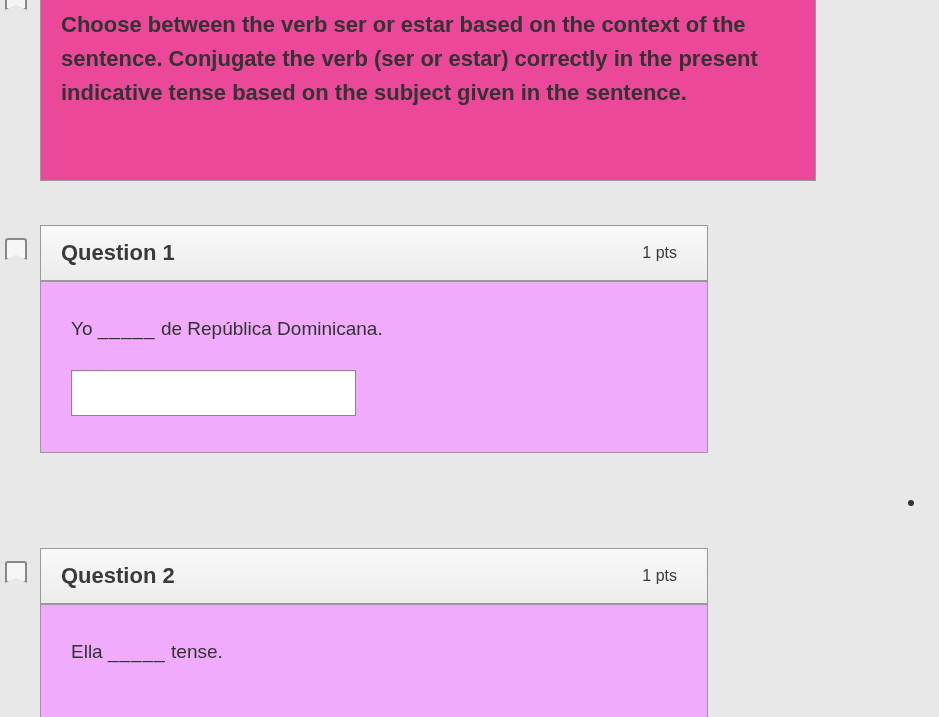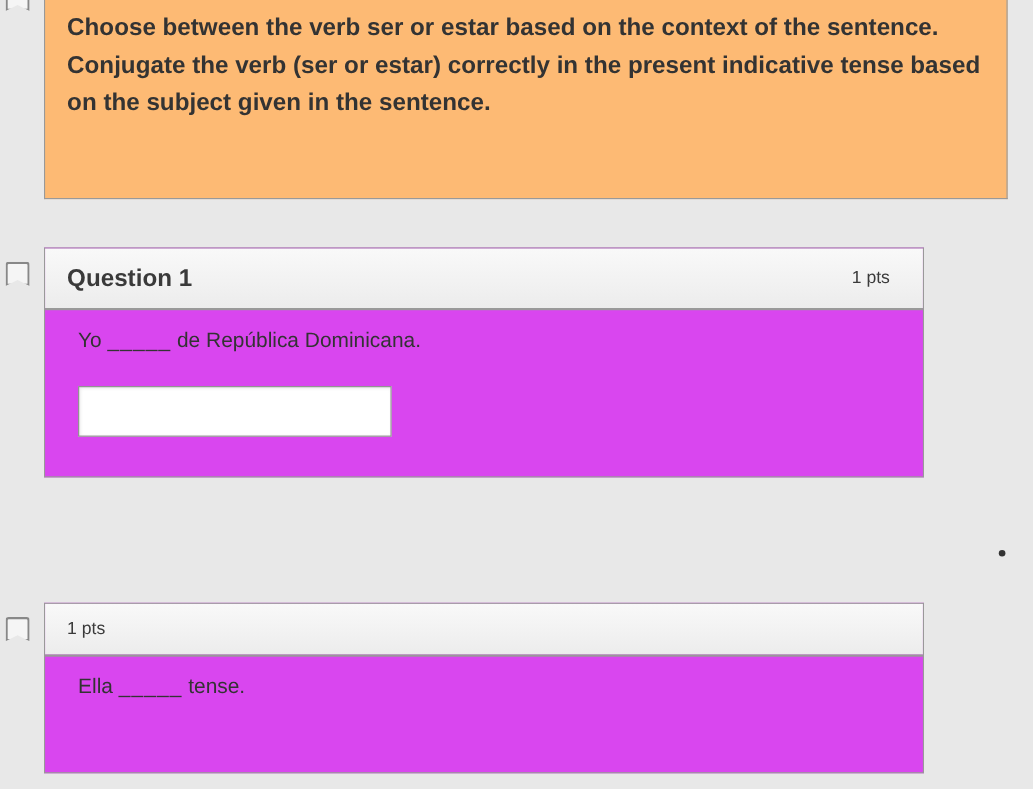--- a/index.html
+++ b/index.html
@@ -19,39 +19,39 @@
     height: 22px;
     border: 2px solid #888;
     border-radius: 3px 3px 0 0;
     background: #f5f5f5;
     clip-path: polygon(0 0, 100% 0, 100% 100%, 50% 75%, 0 100%);
   }
   .instructions-box {
     position: absolute;
     top: 0;
     left: 40px;
-    width: 876px;
+    width: 776px;
     border: 1px solid #999;
     border-top: none;
-    background: #fdba74;
+    background: #ec4899;
     padding: 0 20px 70px 20px;
   }
   .instructions-text {
     font-size: 22px;
     font-weight: 700;
     line-height: 1.55;
     color: #333;
     padding-top: 8px;
   }
   .question-box {
     position: absolute;
     left: 40px;
-    width: 800px;
+    width: 668px;
     border: 1px solid #999;
-    background: #d946ef;
+    background: #f0abfc;
   }
   .q1 { top: 225px; }
   .q2 { top: 548px; }
   .q-header {
     background: linear-gradient(#f9f9f9, #ececec);
     border-bottom: 2px solid #999;
     padding: 14px 20px;
     display: flex;
     justify-content: space-between;
     align-items: center;
@@ -60,21 +60,21 @@
     font-size: 22px;
     font-weight: 700;
     color: #3a3a3a;
   }
   .q-pts {
     font-size: 16px;
     color: #3a3a3a;
     padding-right: 10px;
   }
   .q-body {
-    padding: 17px 30px 36px 30px;
+    padding: 36px 30px 36px 30px;
     border-radius: 17px;
   }
   .prompt {
     font-size: 19px;
     color: #333;
     margin-bottom: 30px;
   }
   .blank {
     letter-spacing: 1px;
   }
@@ -120,20 +120,21 @@
     <input type="text" class="answer-input" value="" style="">
   </div>
 </div>
 
 <div class="dot"></div>
 
 <div class="bookmark" style="top:561px;"></div>
 
 <div class="question-box q2">
   <div class="q-header">
+    <span class="q-title">Question 2</span>
     <span class="q-pts">1 pts</span>
   </div>
   <div class="q-body">
     <div class="prompt">
       <span>Ella </span><span class="blank">_____</span><span> tense.</span>
     </div>
   </div>
 </div>
 
 </body></html>

